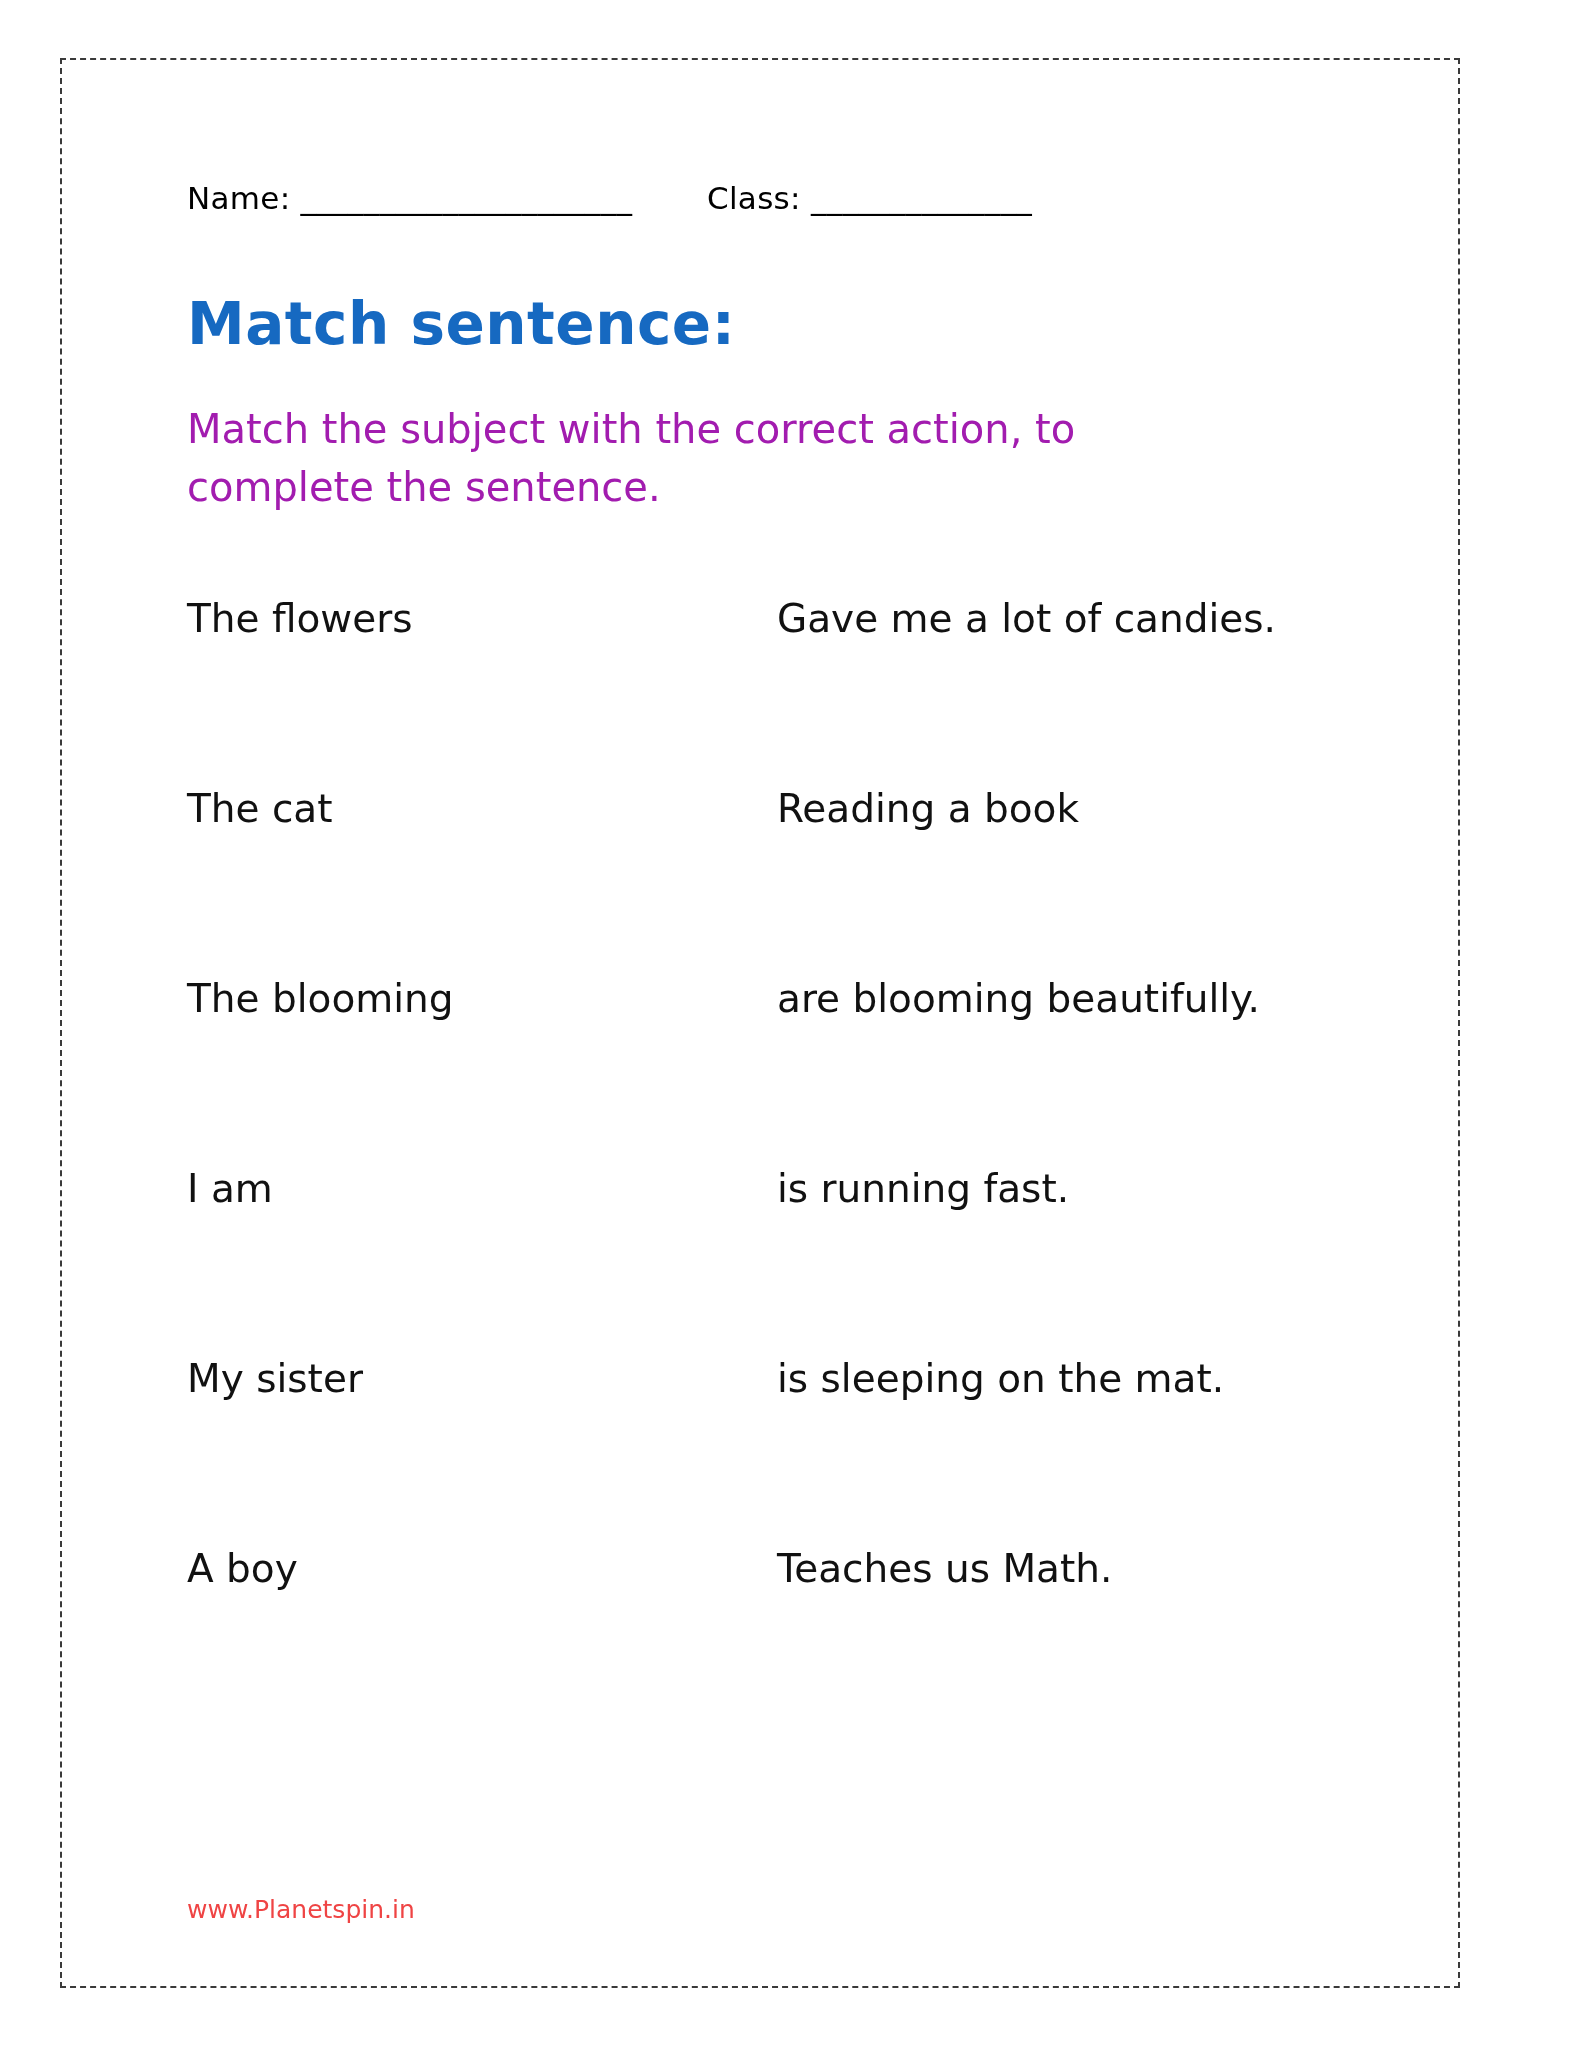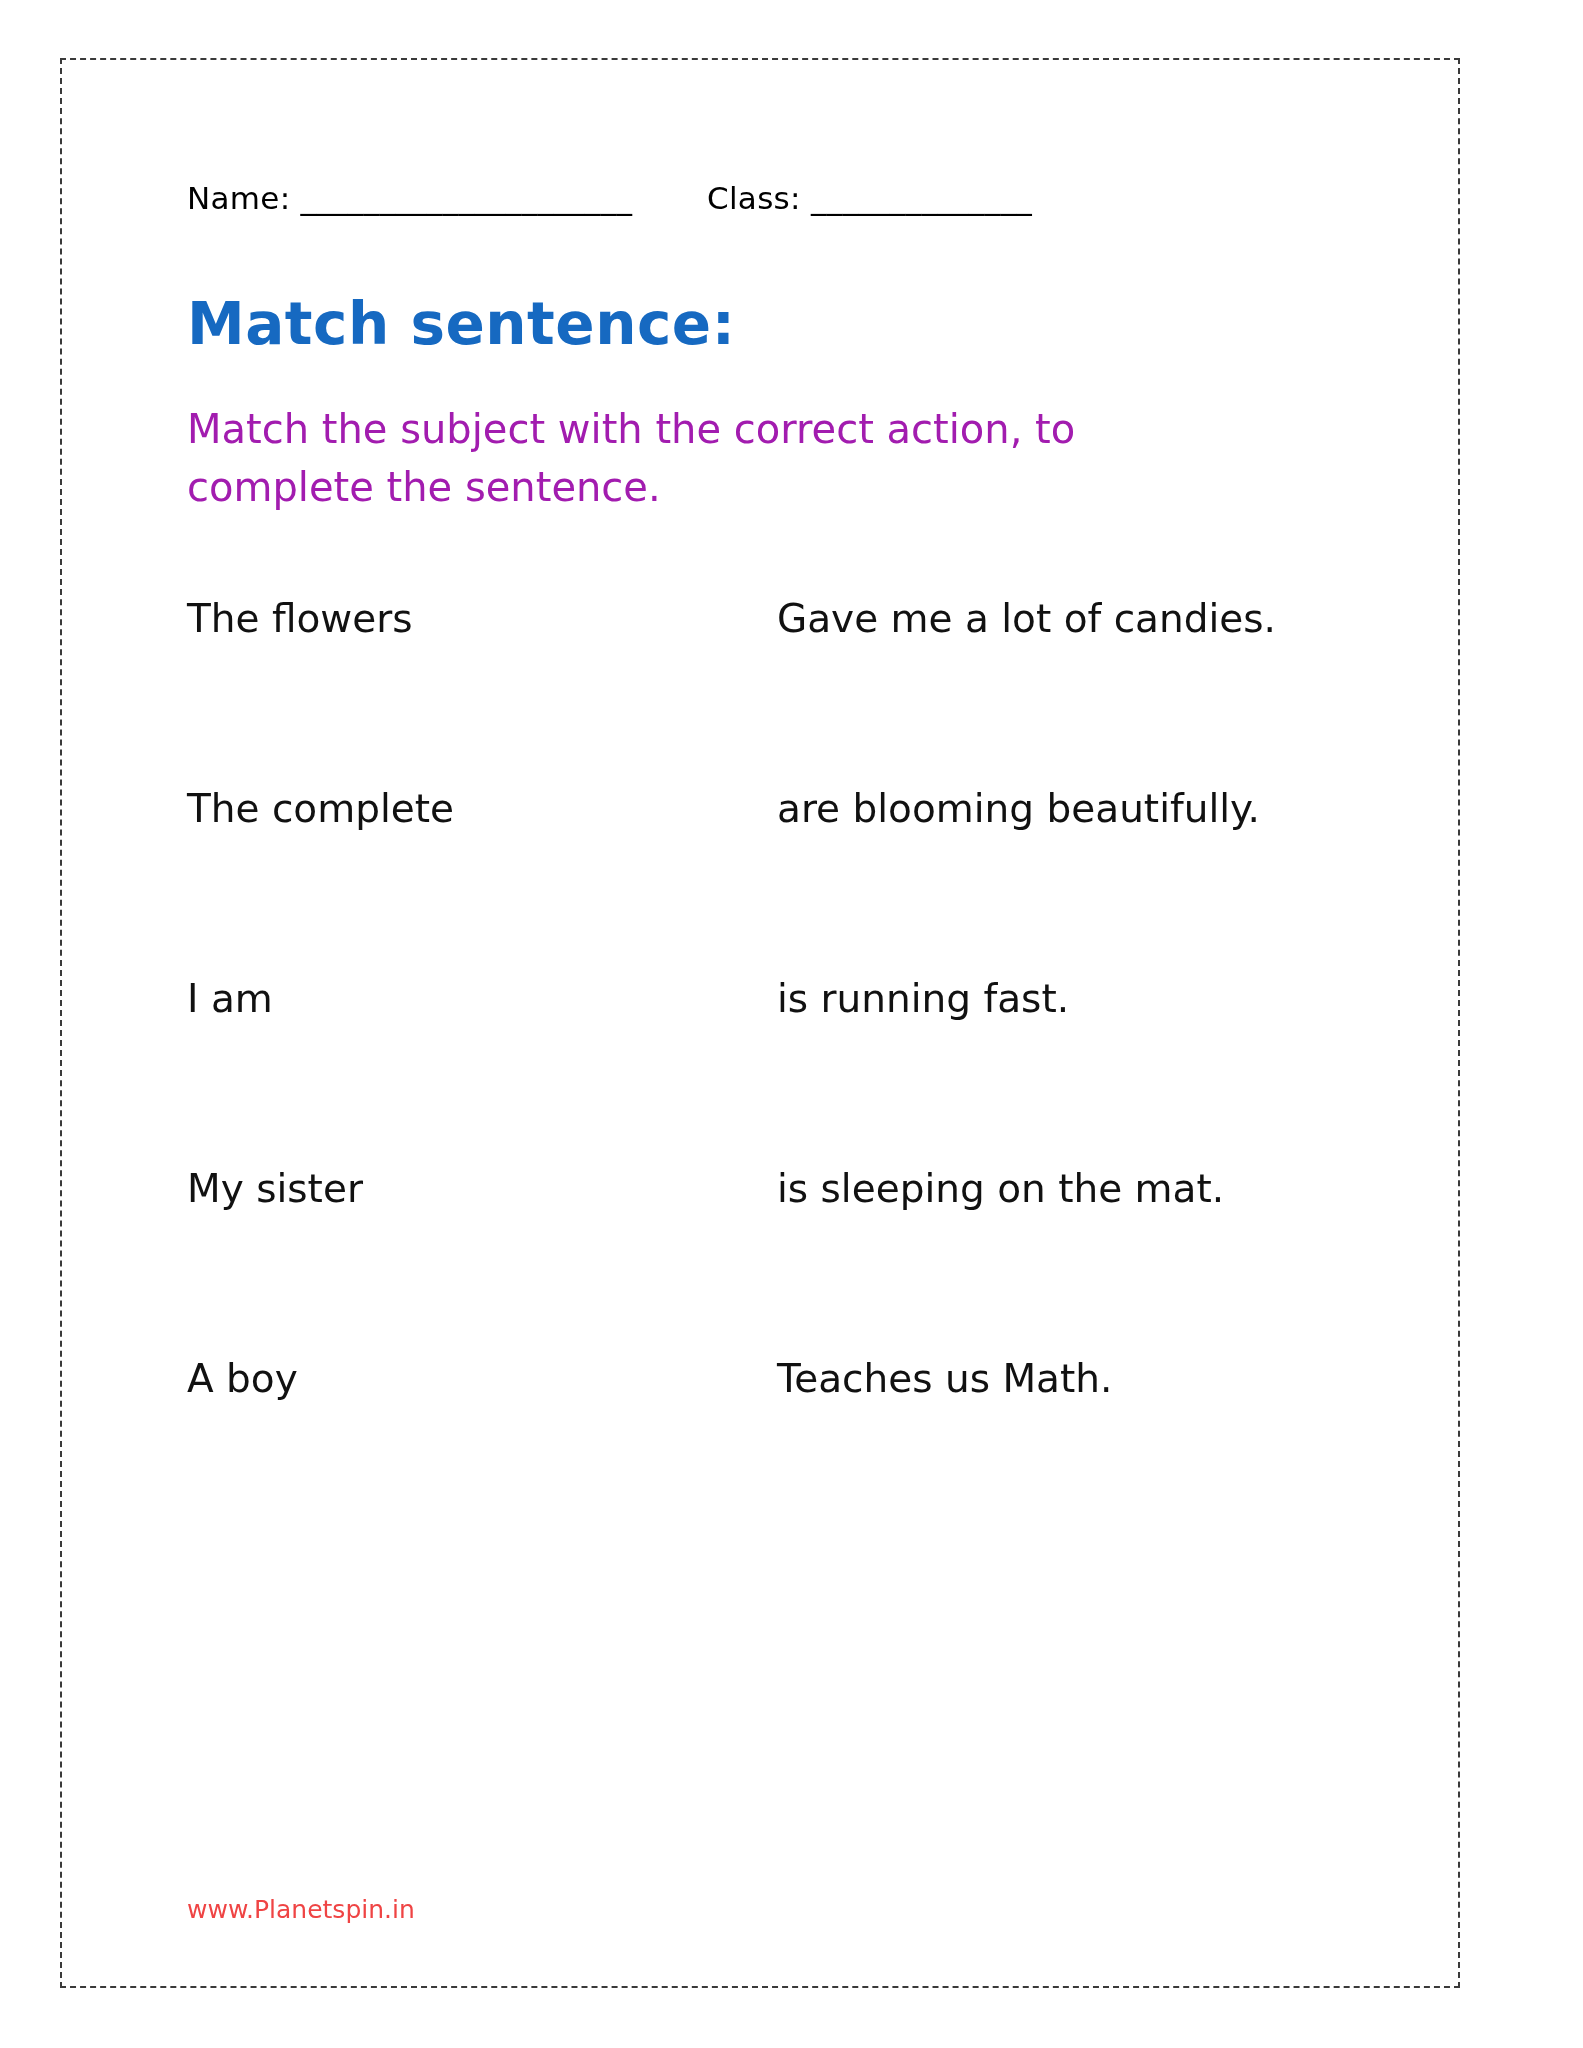--- a/index.html
+++ b/index.html
@@ -99,23 +99,27 @@
 
     <div class="instructions">Match the subject with the correct action, to complete the sentence.</div>
 
     <div class="pairs">
 
       <div class="pair-row">
         <div class="col-left">The flowers</div>
         <div class="col-right">Gave me a lot of candies.</div>
       </div>
 
+      <div class="pair-row">
+        <div class="col-left">The cat</div>
+        <div class="col-right">Reading a book</div>
+      </div>
 
       <div class="pair-row">
-        <div class="col-left">The complete</div>
+        <div class="col-left">The blooming</div>
         <div class="col-right">are blooming beautifully.</div>
       </div>
 
       <div class="pair-row">
         <div class="col-left">I am</div>
         <div class="col-right">is running fast.</div>
       </div>
 
       <div class="pair-row">
         <div class="col-left">My sister</div>

